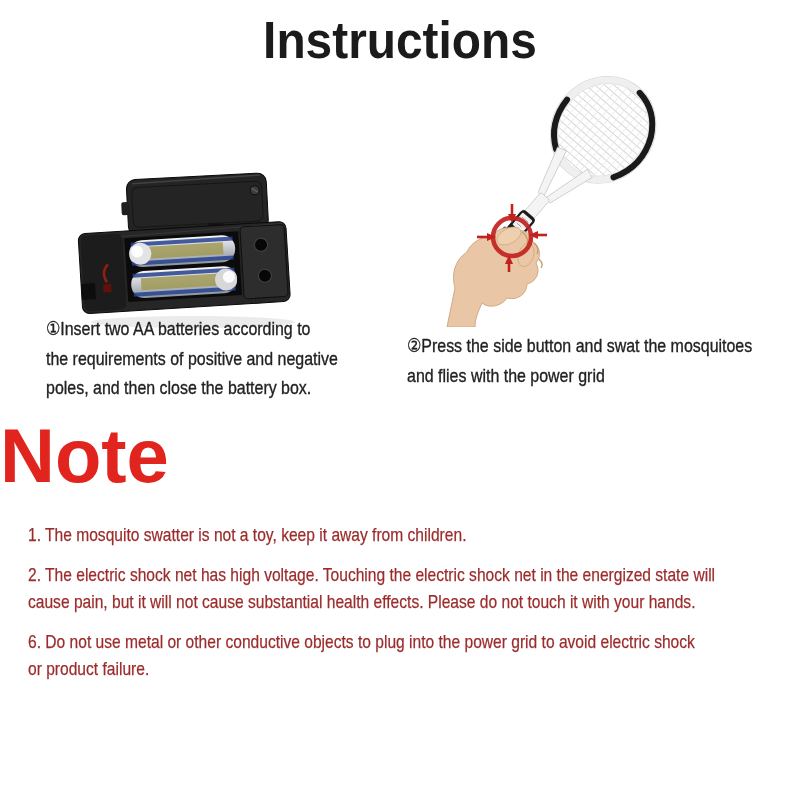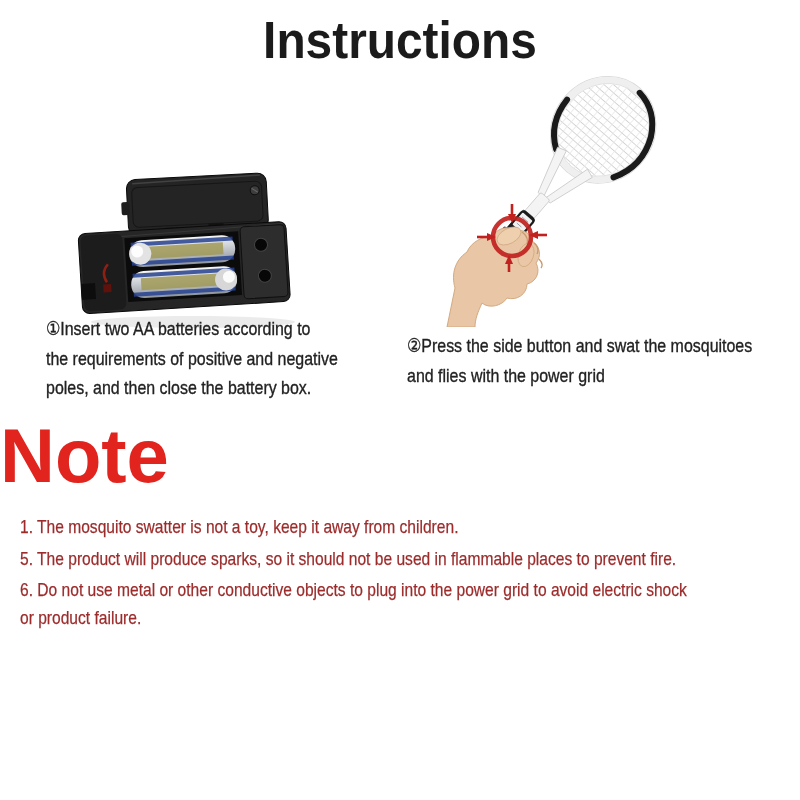--- a/index.html
+++ b/index.html
@@ -45,21 +45,21 @@
 
   .note-heading{
     position:absolute;top:416px;left:0;width:800px;
     text-align:left;
     font-size:76px;line-height:80px;font-weight:bold;
     color:var(--note-heading);
     white-space:nowrap;
   }
 
   .notes{position:absolute;left:16px;top:509px;width:778px;color:var(--note-text);}
-  .note-item{margin:4px;}
+  .note-item{margin:12px;}
   .note-line{
     font-size:19px;line-height:27.6px;
     -webkit-text-stroke:0.25px var(--note-text);
     transform:scaleX(0.82);transform-origin:0 50%;
     white-space:nowrap;
   }
 </style>
 </head>
 <body>
 
@@ -183,21 +183,22 @@
       <div class="cap-line">and flies with the power grid</div>
     </div>
 
   <h2 class="note-heading">Note</h2>
 
   <div class="notes">
       <div class="note-item">
         <div class="note-line">1. The mosquito swatter is not a toy, keep it away from children.</div>
       </div>
       <div class="note-item">
-        <div class="note-line">5. The product will produce sparks, so it should not be used in flammable places to prevent fire.</div>
+        <div class="note-line">2. The electric shock net has high voltage. Touching the electric shock net in the energized state will</div>
+        <div class="note-line">cause pain, but it will not cause substantial health effects. Please do not touch it with your hands.</div>
       </div>
       <div class="note-item">
         <div class="note-line">6. Do not use metal or other conductive objects to plug into the power grid to avoid electric shock</div>
         <div class="note-line">or product failure.</div>
       </div>
     </div>
 
 </div>
 
 </body></html>

